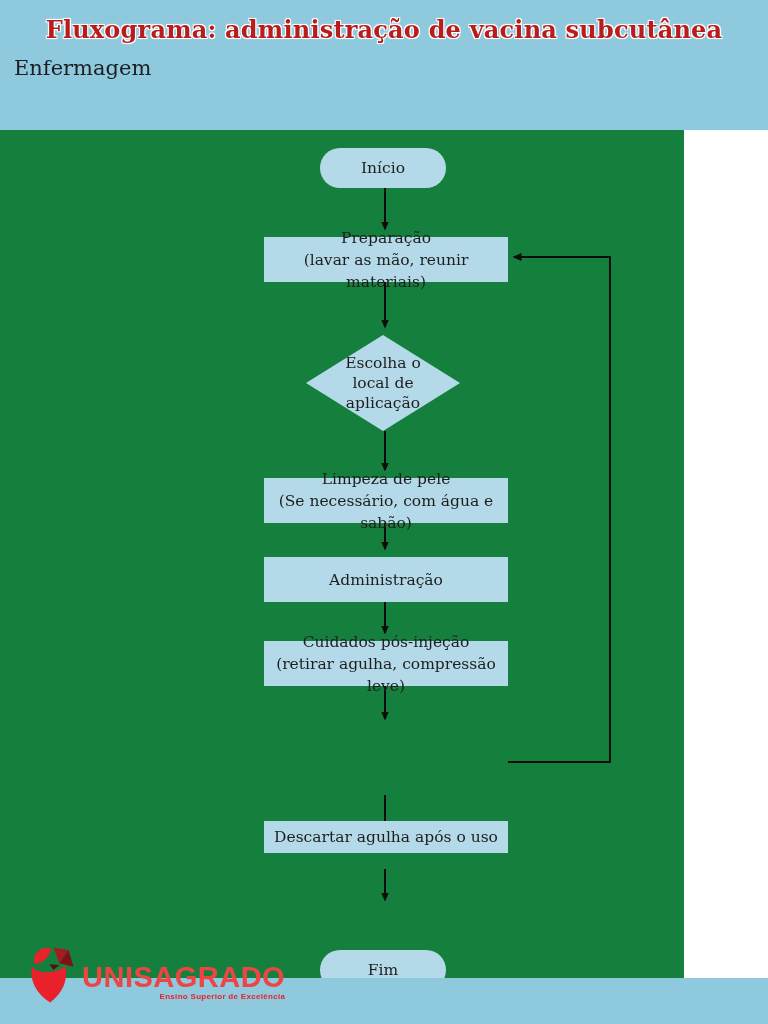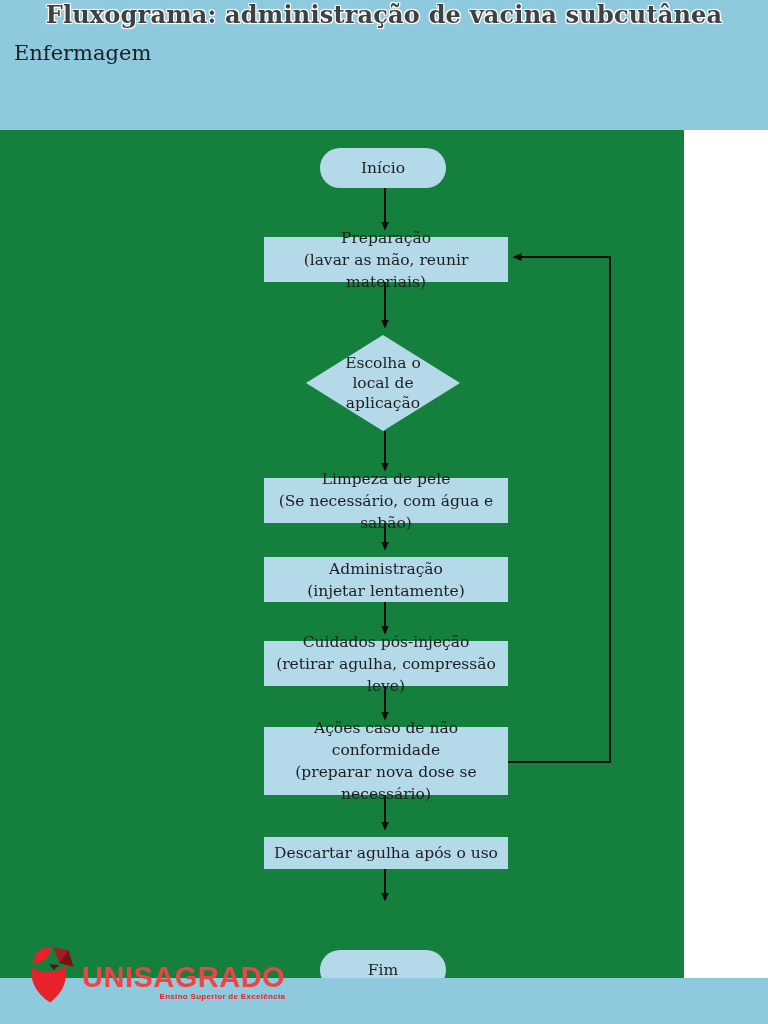--- a/index.html
+++ b/index.html
@@ -17,24 +17,25 @@
   
   .header {
     position: absolute;
     left: 0; top: 0;
     width: 768px; height: 130px;
     background: #8ec9dd;
     box-sizing: border-box;
   }
   .header .title {
     margin: 0;
+    padding-top: 15px;
     text-align: center;
     font-size: 24px;
     font-weight: bold;
-    color: #404040;
+    color: #b91c1c;
     letter-spacing: 0.2px;
     text-shadow: 1px 1px 0 #ffffff, -1px -1px 0 #ffffff,
                  1px -1px 0 #ffffff, -1px 1px 0 #ffffff,
                  0 0 3px #ffffff;
   }
   .header .subline {
     margin: 0;
     padding-left: 14px;
     font-size: 21px;
     color: #1c1f21;
@@ -74,21 +75,21 @@
     width: 154px; height: 96px;
     clip-path: polygon(50% 0, 100% 50%, 50% 100%, 0 50%);
     line-height: 20px;
   }
   .n-inicio     { top: 18px; }
   .n-preparacao { top: 107px; height: 45px; }
   .n-limpeza    { top: 348px; height: 45px; }
   .n-administracao { top: 427px; height: 45px; }
   .n-cuidados   { top: 511px; height: 45px; }
   .n-acoes      { top: 597px; height: 68px; }
-  .n-descartar  { top: 707px; height: 32px; }
+  .n-descartar  { top: 691px; height: 32px; }
   .n-fim        { top: 820px; }
 
   
   .footer-strip {
     position: absolute;
     left: 0; top: 978px;
     width: 768px; height: 46px;
     background: #8ec9dd;
   }
   .logo {
@@ -169,33 +170,27 @@
       <div>aplicação</div>
     </div>
 
     <div class="node rect n-limpeza">
       <div>Limpeza de pele</div>
       <div>(Se necessário, com água e sabão)</div>
     </div>
 
     <div class="node rect n-administracao">
       <div>Administração</div>
-      <div>(injetar lentamente)</div>
     </div>
 
     <div class="node rect n-cuidados">
       <div>Cuidados pós-injeção</div>
       <div>(retirar agulha, compressão leve)</div>
     </div>
 
-    <div class="node rect n-acoes">
-      <div>Ações caso de não conformidade</div>
-      <div>(preparar nova dose se</div>
-      <div>necessário)</div>
-    </div>
 
     <div class="node rect n-descartar">
       <div>Descartar agulha após o uso</div>
     </div>
 
     <div class="node pill n-fim">
       <div>Fim</div>
     </div>
   </div>
 

